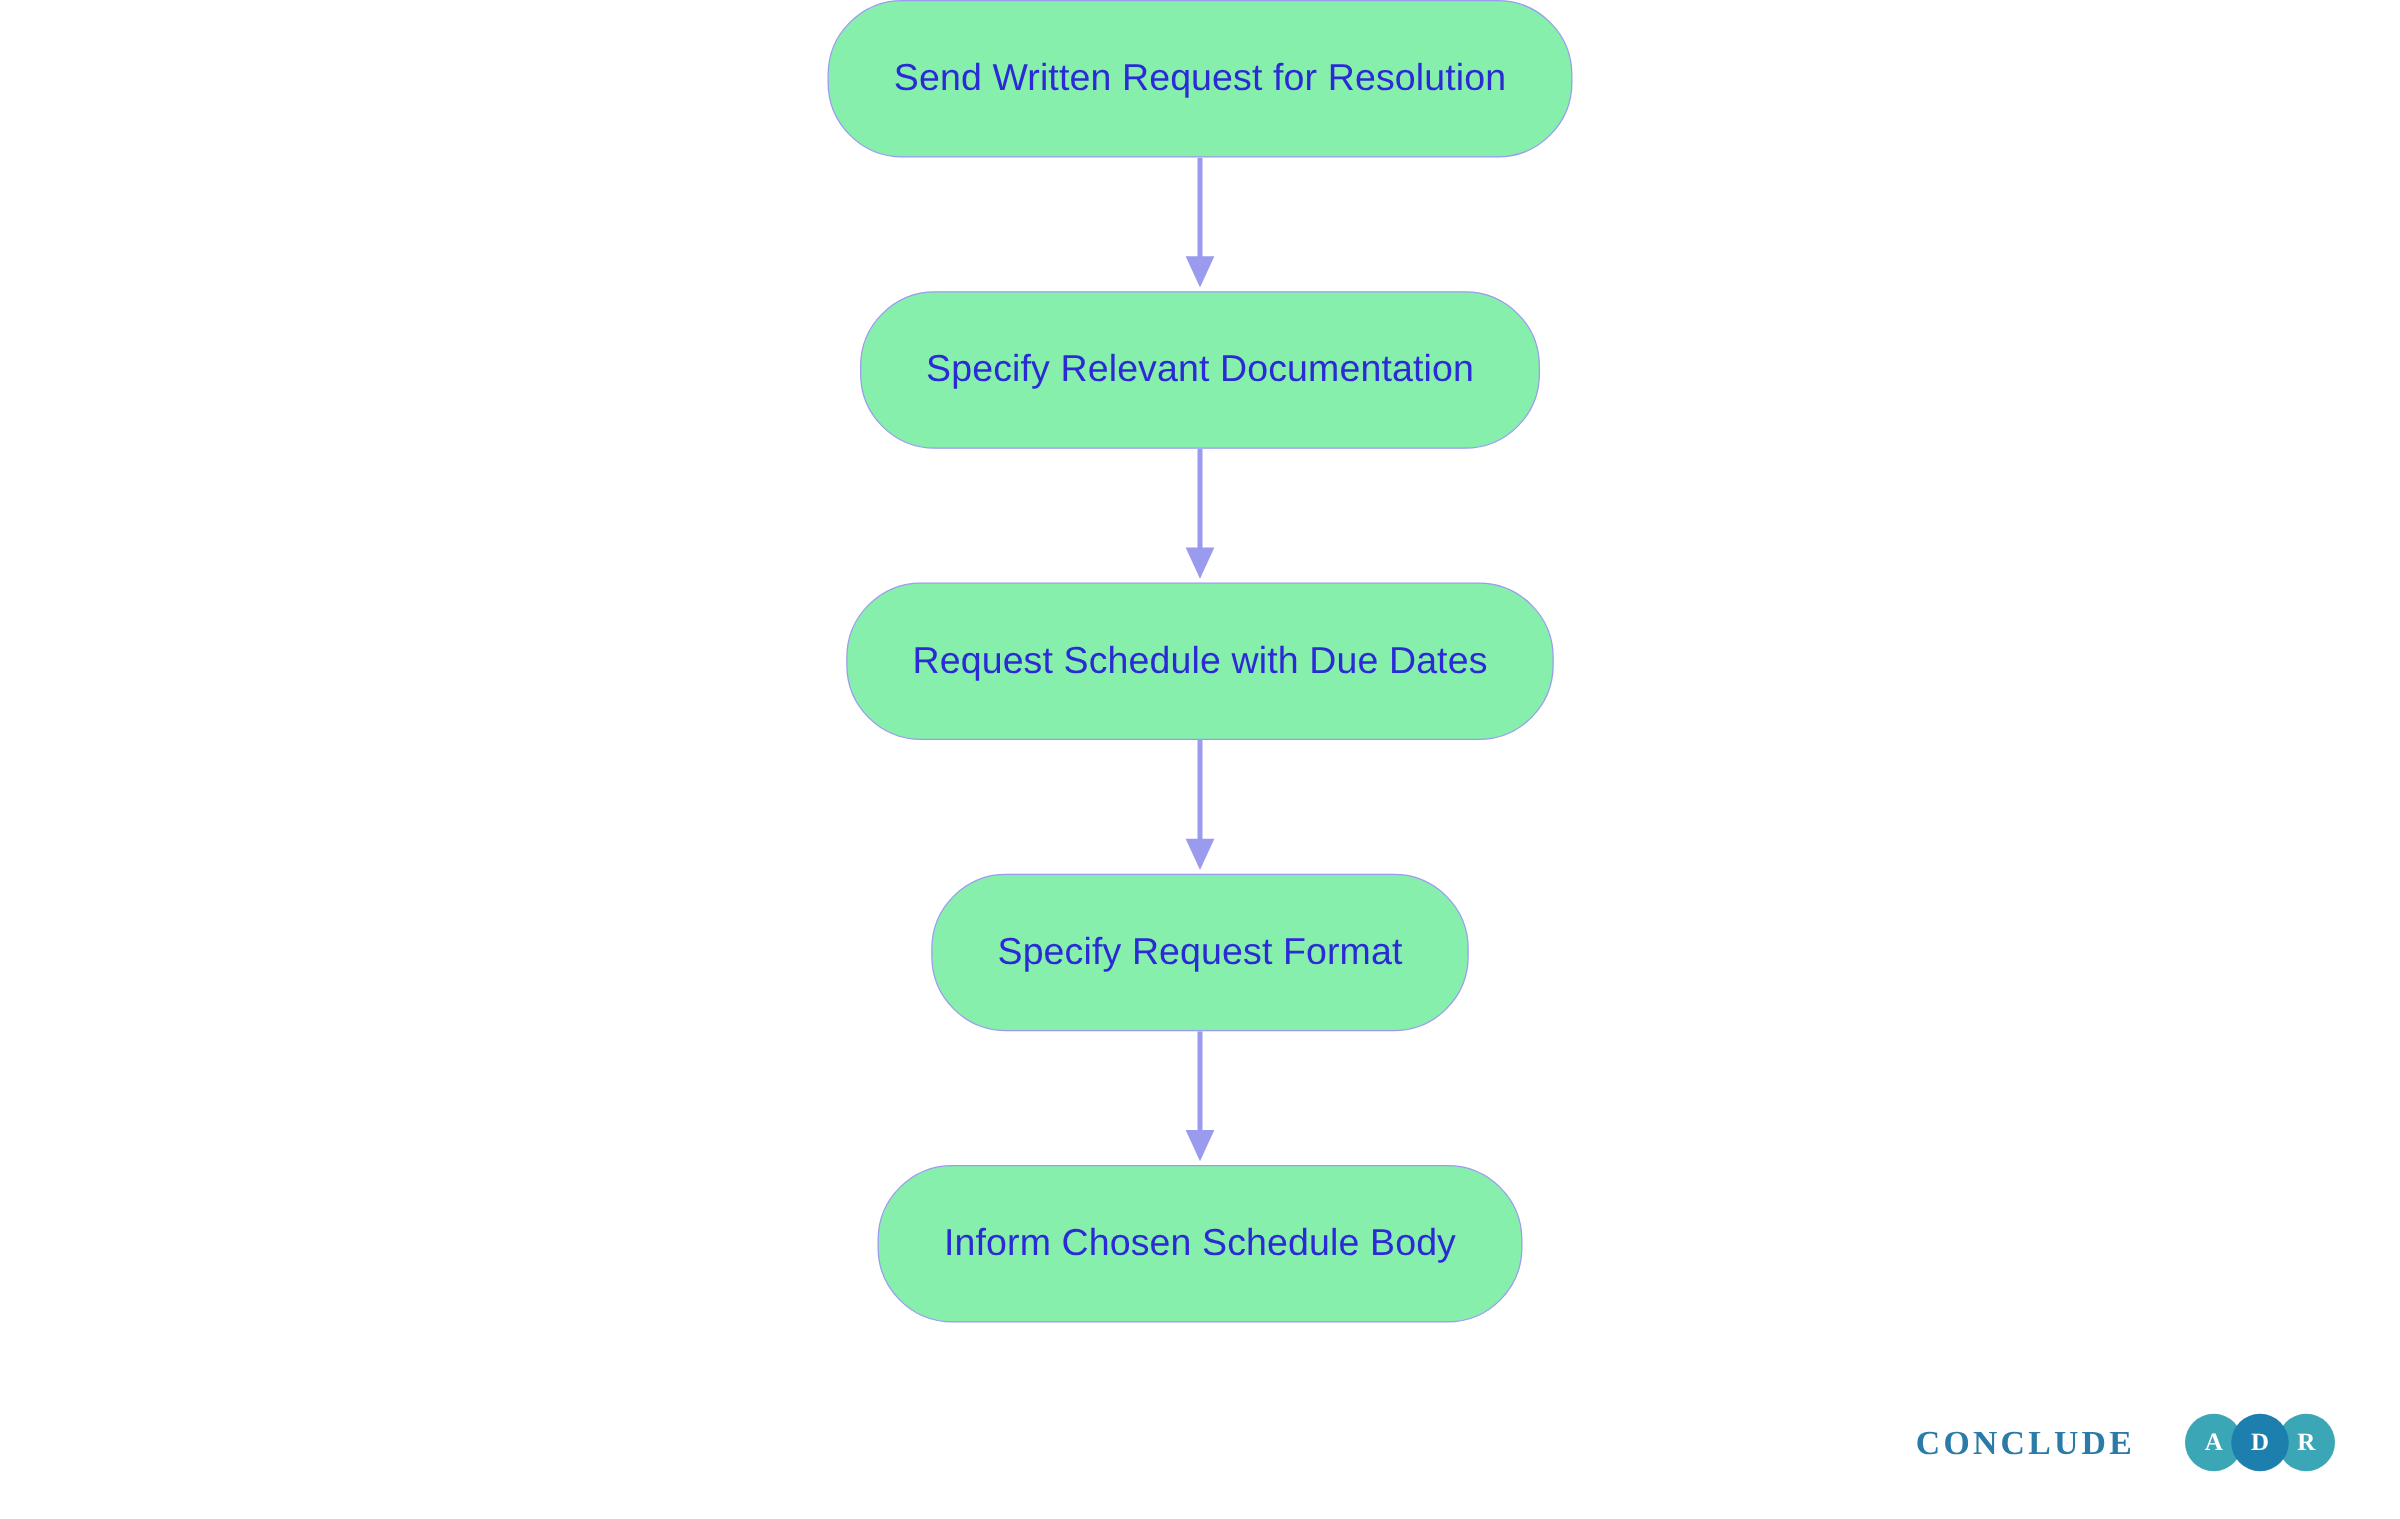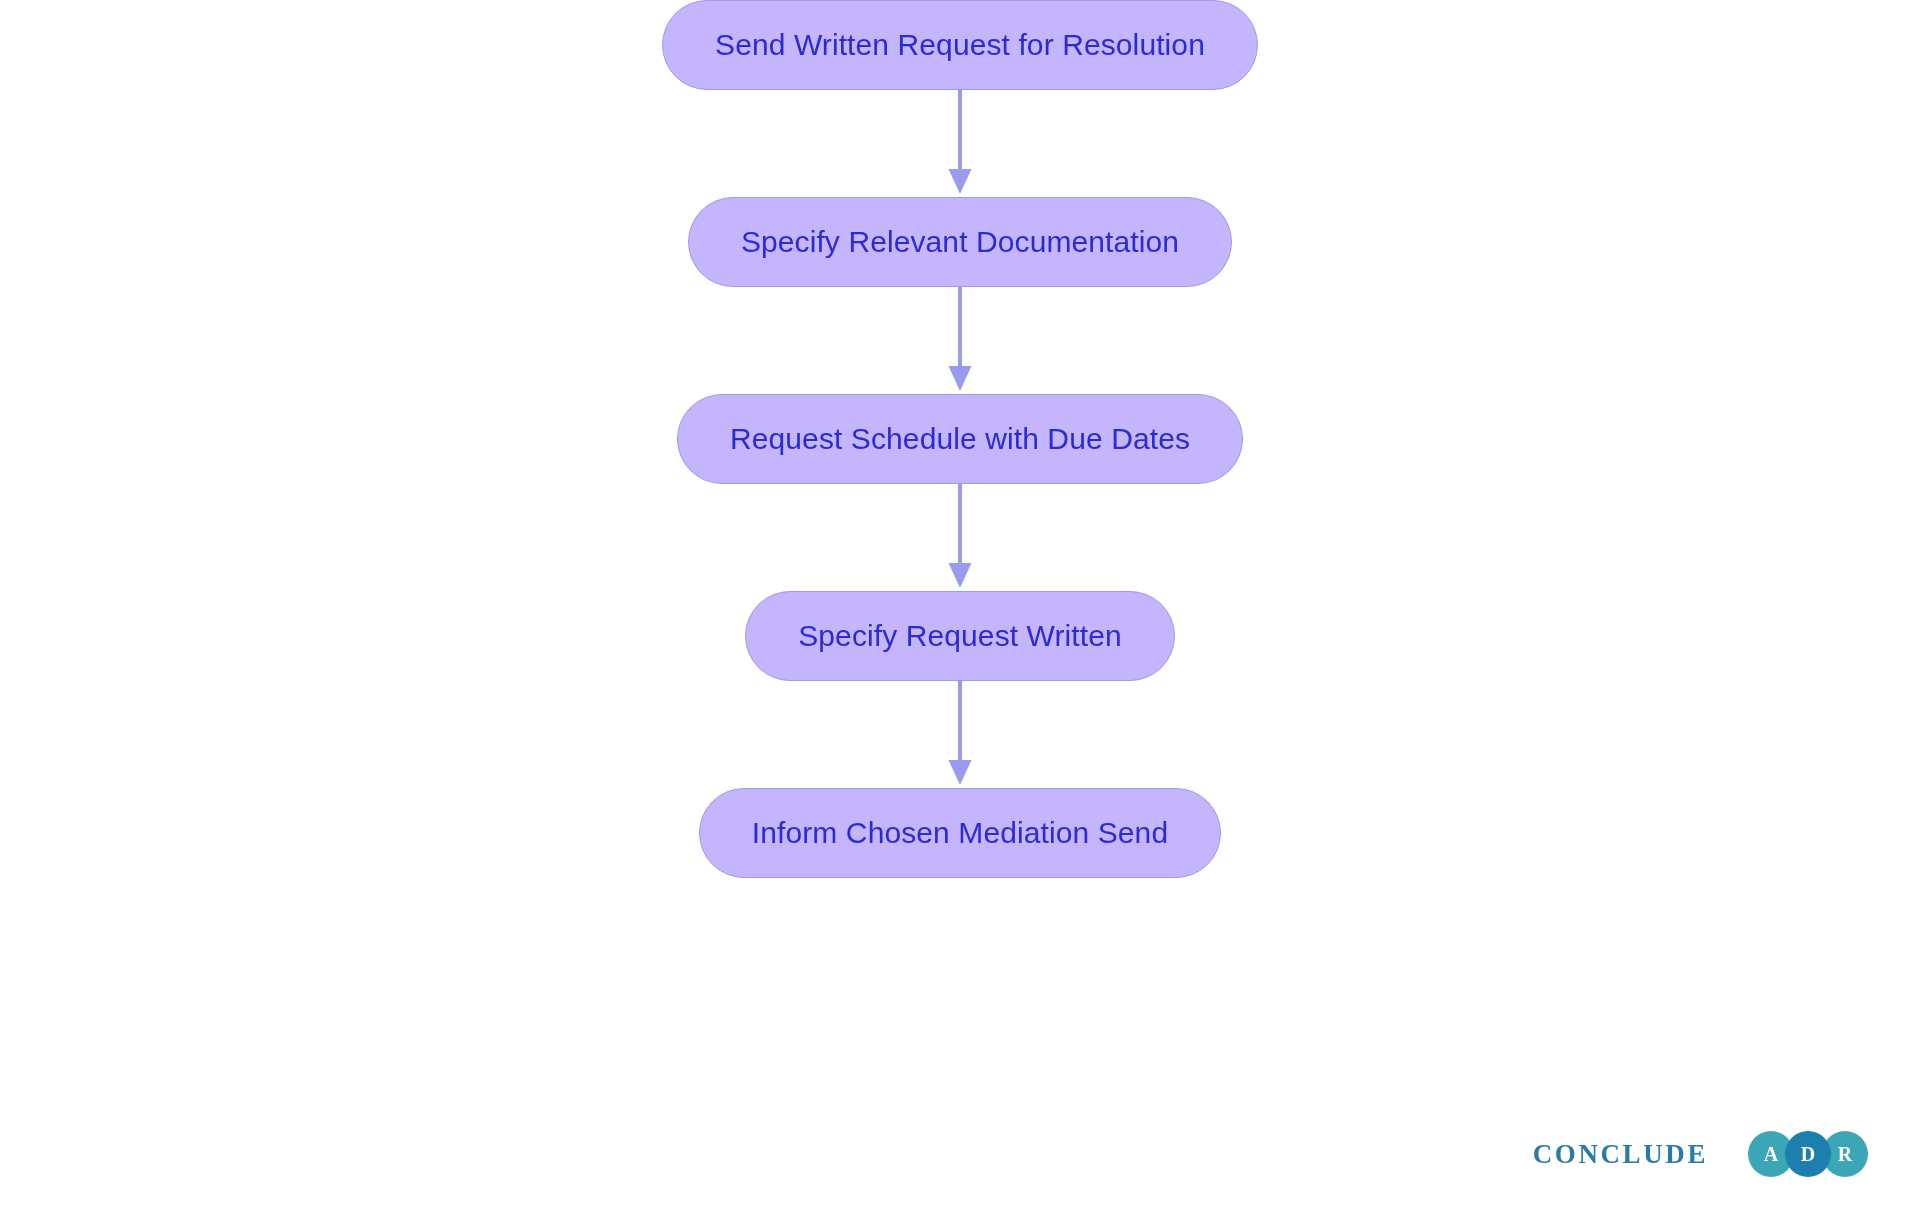--- a/index.html
+++ b/index.html
@@ -27,33 +27,33 @@
   }
 
   .node-row {
     display: flex;
     justify-content: center;
     align-items: center;
     width: 100%;
   }
 
   .node {
-    background: #c4b5fd;
+    background: #86efac;
     border: 1.6px solid #9a9aee;
     border-radius: 60px;
     color: #2b2bd6;
     font-size: 30px;
     font-weight: 400;
     letter-spacing: 0.1px;
     display: flex;
     align-items: center;
     justify-content: center;
     box-sizing: border-box;
     white-space: nowrap;
-    height: 90px;
+    height: 126px;
     padding: 0 52px;
   }
 
   .connector {
     width: 100%;
     display: flex;
     justify-content: center;
     align-items: flex-start;
   }
 
@@ -131,32 +131,32 @@
   </div>
 
   <div class="connector">
     <svg class="arrow" width="30" height="107" viewBox="0 0 30 107">
       <line x1="15" y1="0" x2="15" y2="84" stroke="#9a9aee" stroke-width="4"></line>
       <polygon points="15,104 3.5,79 26.5,79" fill="#9a9aee"></polygon>
     </svg>
   </div>
 
   <div class="node-row">
-    <div class="node">Specify Request Written</div>
+    <div class="node">Specify Request Format</div>
   </div>
 
   <div class="connector">
     <svg class="arrow" width="30" height="107" viewBox="0 0 30 107">
       <line x1="15" y1="0" x2="15" y2="84" stroke="#9a9aee" stroke-width="4"></line>
       <polygon points="15,104 3.5,79 26.5,79" fill="#9a9aee"></polygon>
     </svg>
   </div>
 
   <div class="node-row">
-    <div class="node">Inform Chosen Mediation Send</div>
+    <div class="node">Inform Chosen Schedule Body</div>
   </div>
 
 </div>
 
 <div id="logo">
   <span class="logo-word">CONCLUDE</span>
   <span class="logo-circles">
     <span class="logo-circle c-a">A</span>
     <span class="logo-circle c-d">D</span>
     <span class="logo-circle c-r">R</span>

